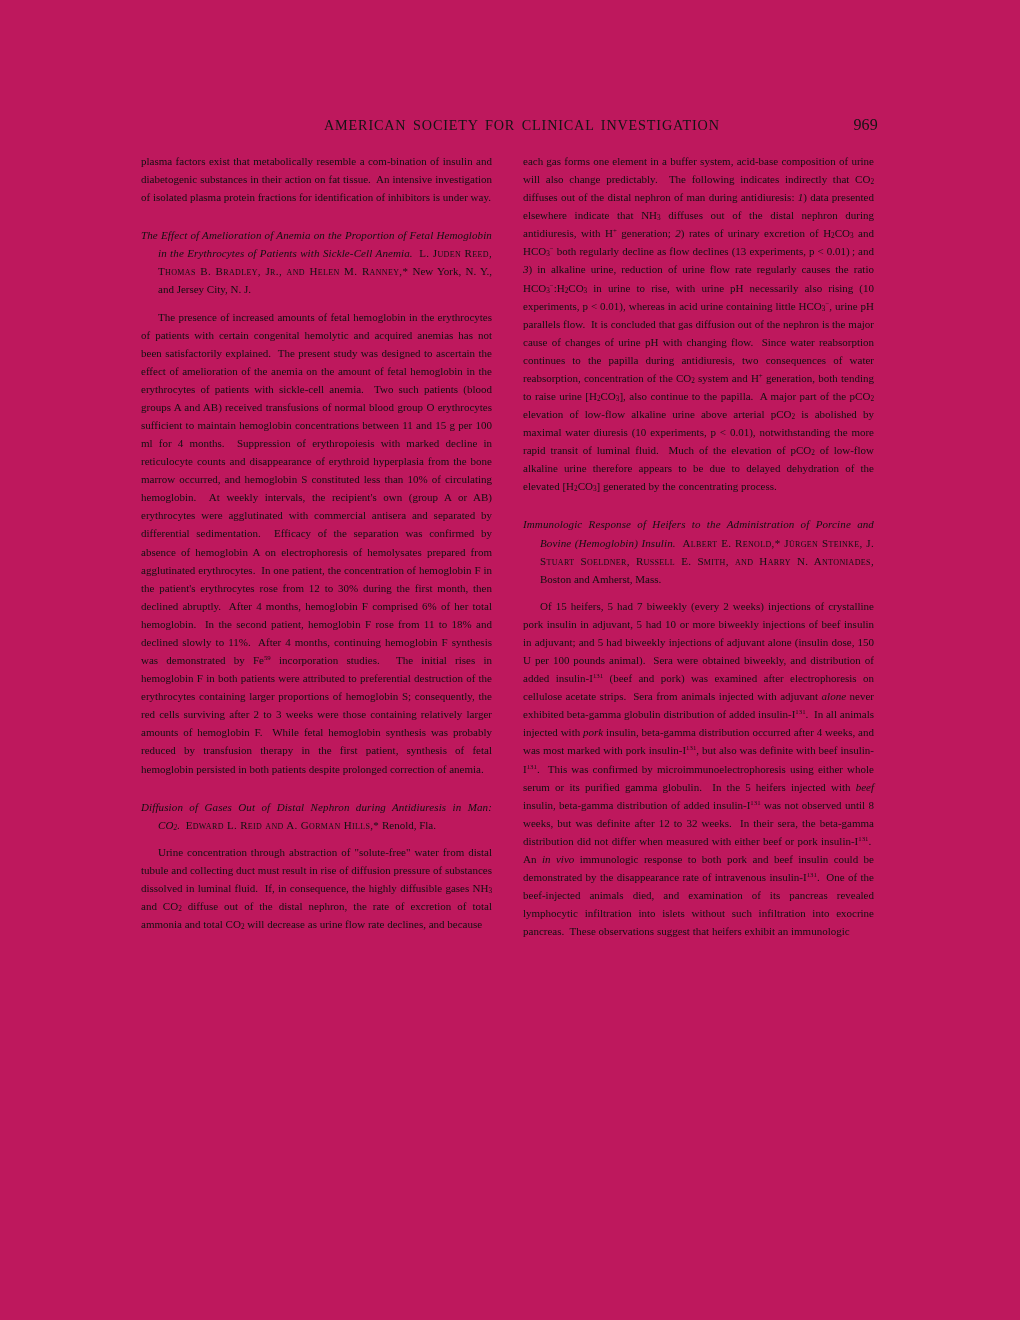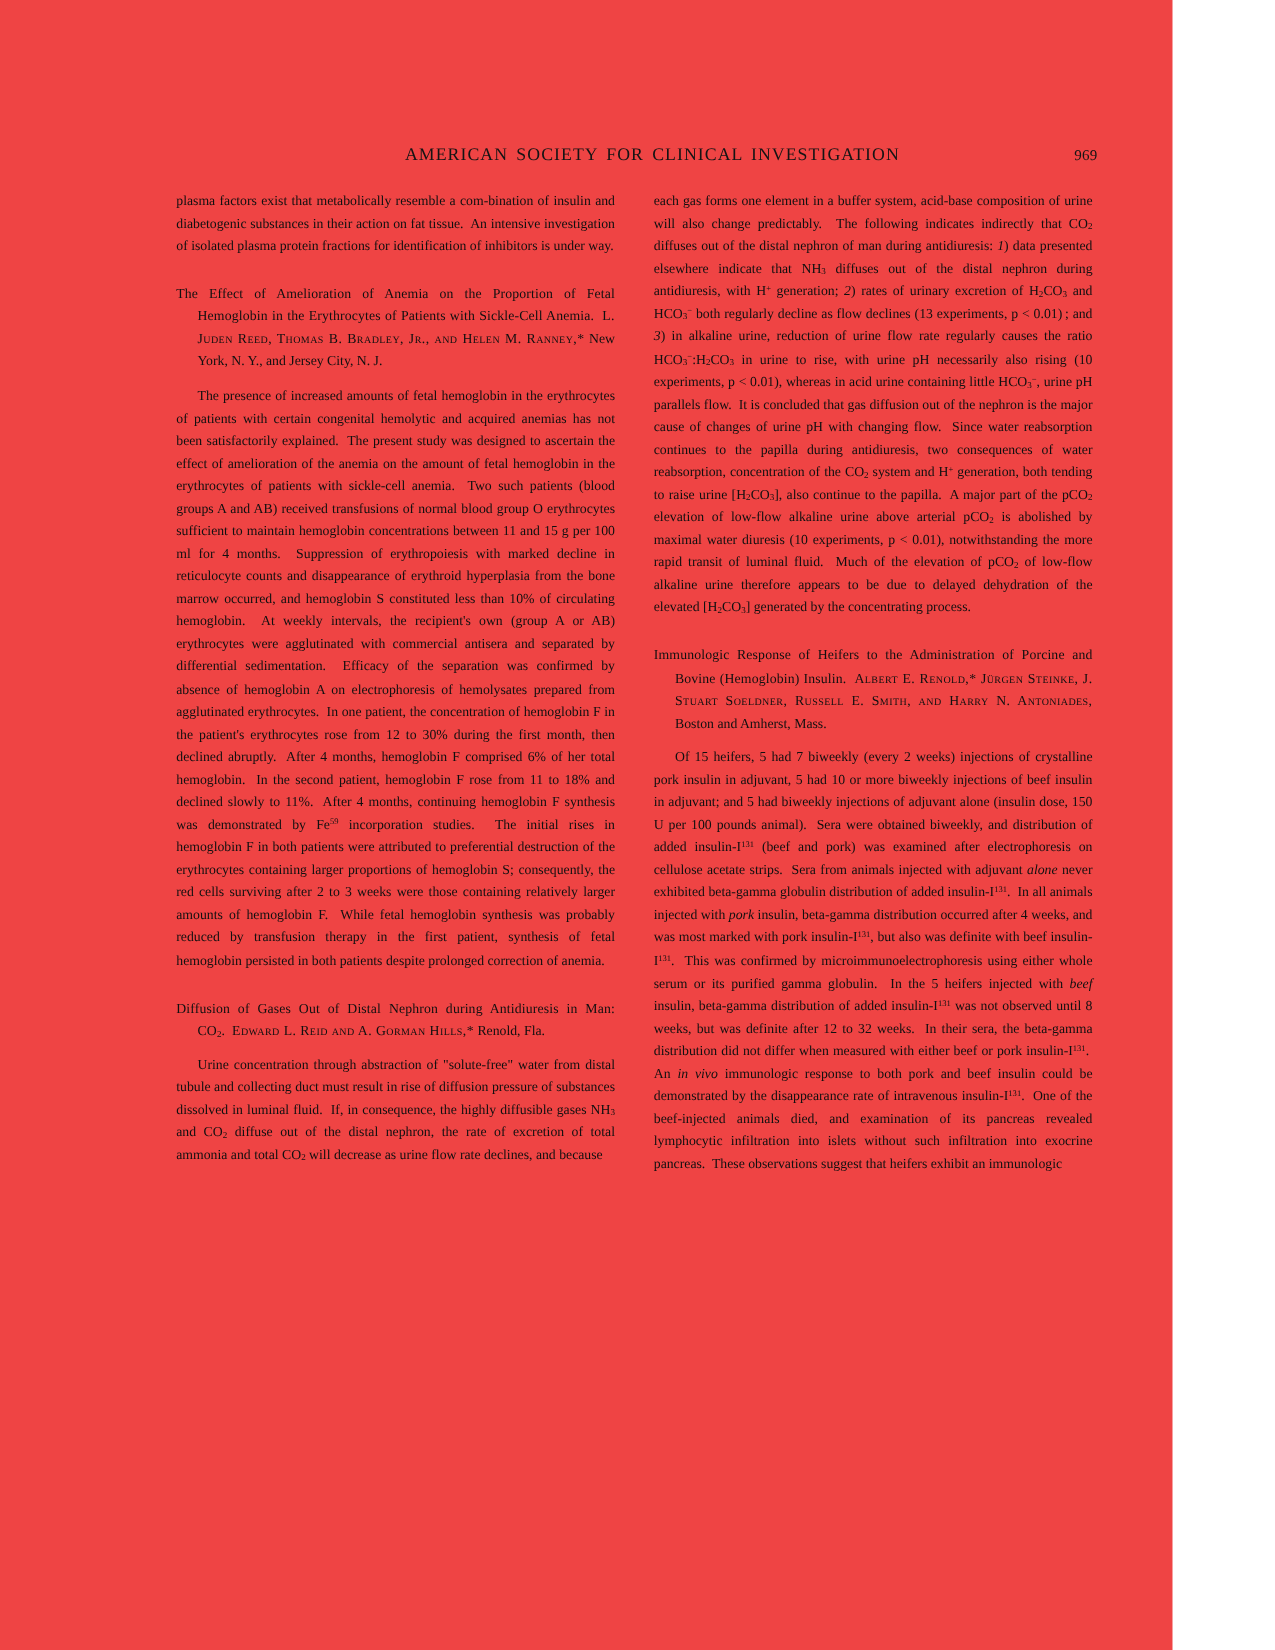--- a/index.html
+++ b/index.html
@@ -12,23 +12,23 @@
     width: 1020px;
     height: 1320px;
     position: relative;
     font-family: "Liberation Serif", "DejaVu Serif", serif;
     color: #000000;
     overflow: hidden;
   }
   .page {
     position: absolute;
     left: 0; top: 0;
-    width: 938px;
+    width: 1020px;
     height: 1320px;
-    background: #ef4444;
+    background: #be185d;
   }
 
   
   .running-head {
     position: absolute;
     left: 141px;
     top: 116px;
     width: 737px;
     display: flex;
     align-items: baseline;
@@ -36,21 +36,21 @@
   }
   .running-head-title {
     font-size: 14.2px;
     letter-spacing: 0.85px;
     word-spacing: 2.2px;
     color: #141414;
     white-space: nowrap;
     margin-left: 183px;
   }
   .folio {
-    font-size: 12px;
+    font-size: 16px;
     color: #141414;
     letter-spacing: .2px;
   }
 
   
   .columns {
     position: absolute;
     left: 141px;
     top: 152px;
     width: 737px;
@@ -75,20 +75,21 @@
   p.indent { text-indent: 17px; }
   p.noindent { text-indent: 0; }
 
   
   .art-head {
     padding-left: 17px;
     text-indent: -17px;
     text-align: justify;
   }
   .art-head .title {
+    font-style: italic;
     letter-spacing: .12px;
   }
   .art-head .authors {
     font-variant: small-caps;
     font-style: normal;
     letter-spacing: .35px;
   }
   .art-head .affil { font-style: normal; }
 
   .gap-before-head { margin-top: 20px; }

